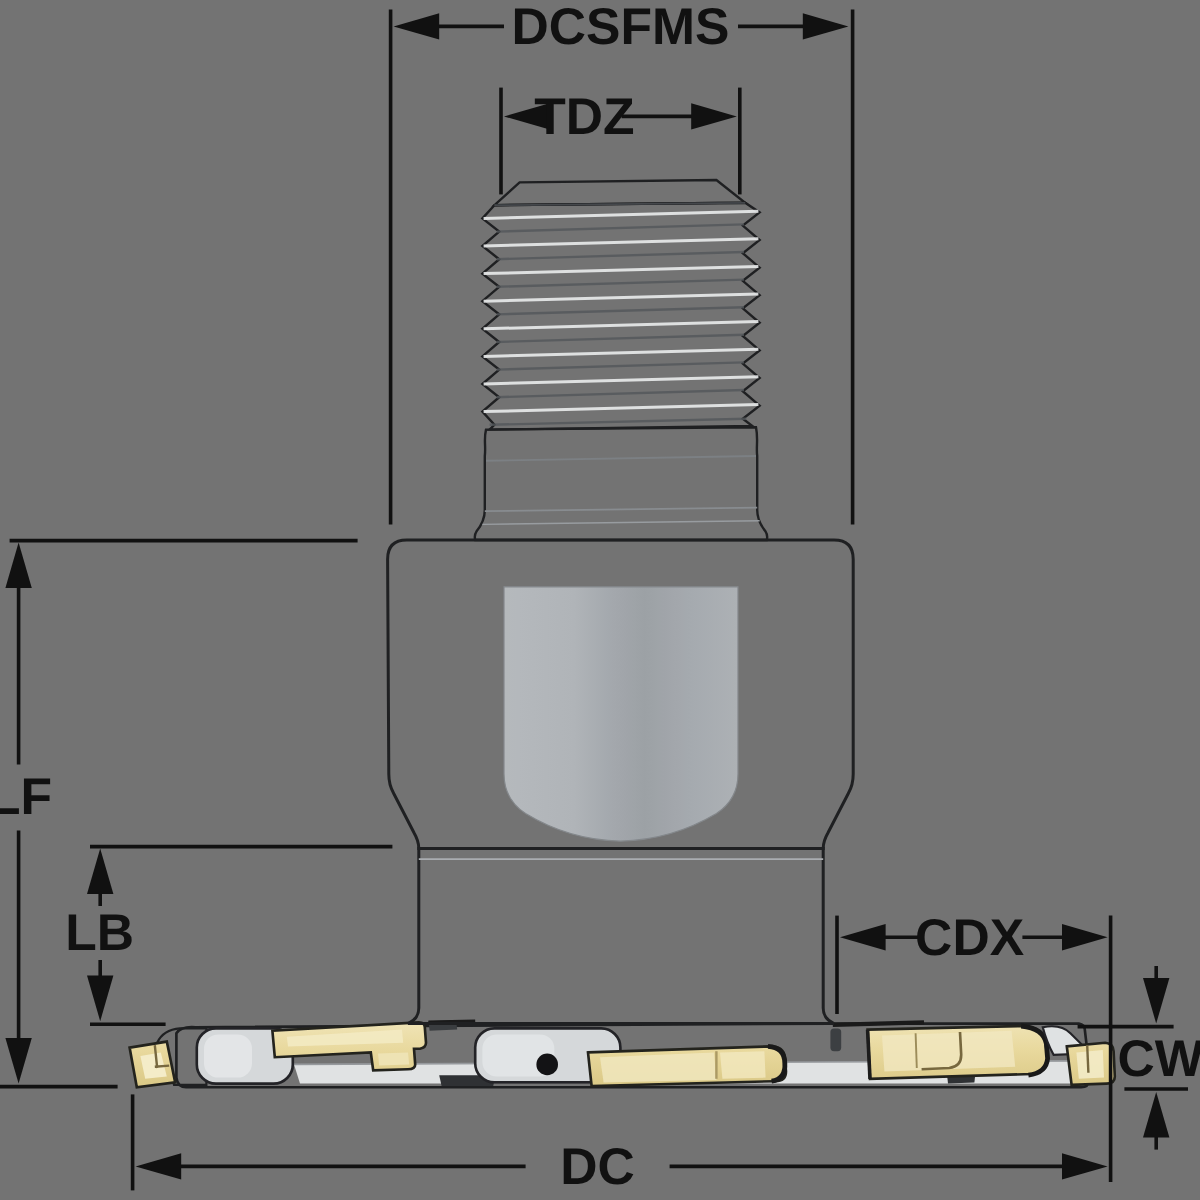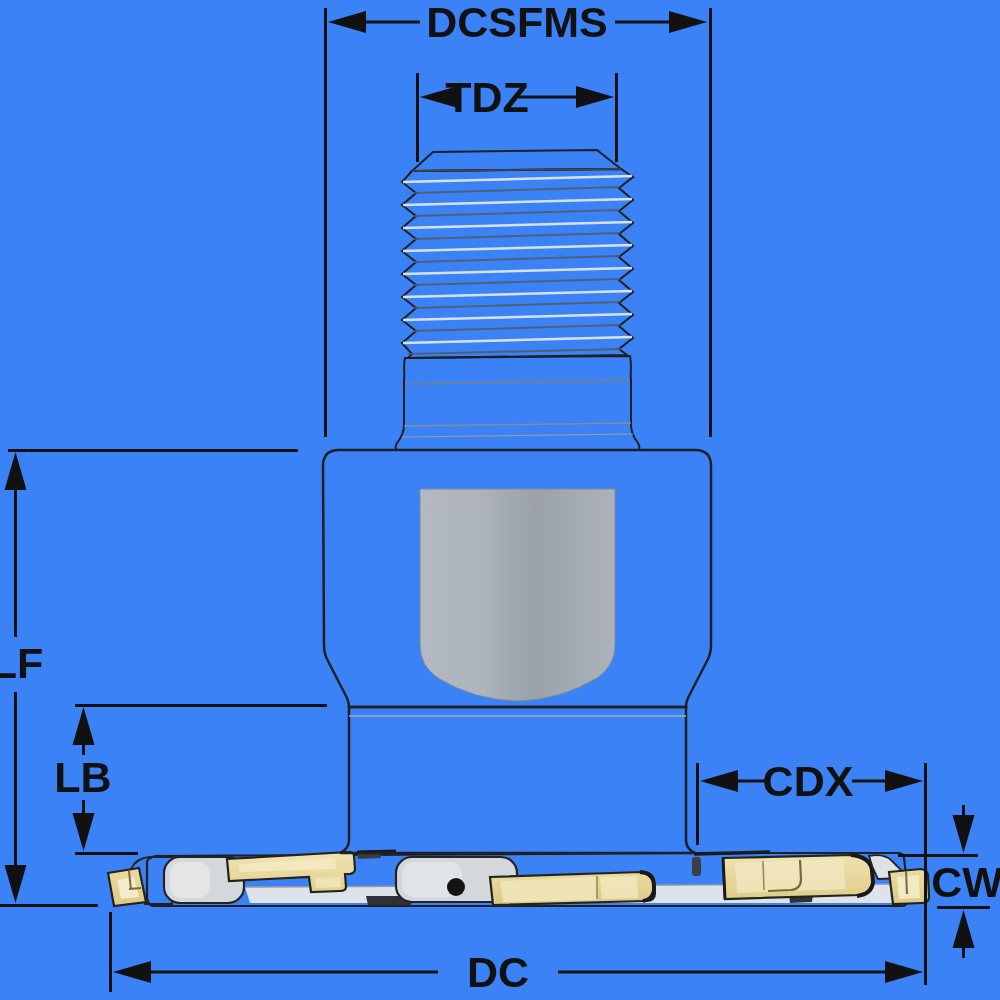--- a/index.html
+++ b/index.html
@@ -1,16 +1,16 @@
 <!DOCTYPE html>
 <html><head>
 <meta charset="utf-8">
 <style>
   html,body{margin:0;padding:0;background:#ffffff;}
-  .stage{position:relative;width:1000px;height:1000px;background:#3b82f6;overflow:hidden;
+  .stage{position:relative;width:1000px;height:1000px;background:#737373;overflow:hidden;
          font-family:"Liberation Sans", sans-serif;}
   svg{display:block;}
   .dim-text{font-family:"Liberation Sans", sans-serif;font-weight:bold;font-size:43px;
             fill:#111111;letter-spacing:0px;}
   .dim-line{stroke:#111111;stroke-width:3;fill:none;}
   .ext-line{stroke:#111111;stroke-width:3;fill:none;}
   .arrow{fill:#111111;stroke:none;}
   .outline{stroke:#1f2022;fill:none;}
 </style>
 </head>

